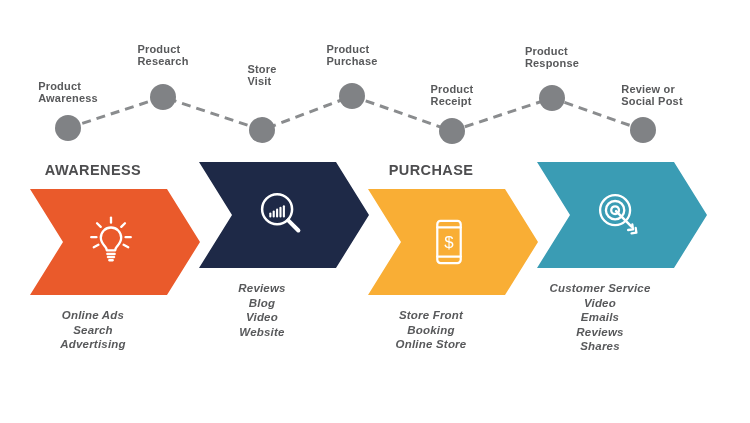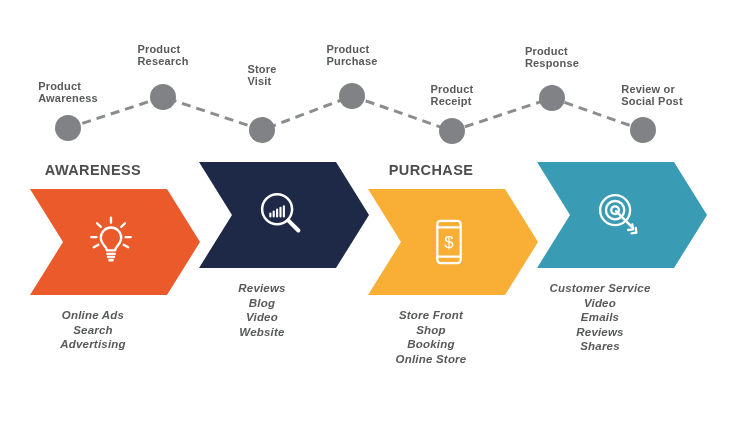--- a/index.html
+++ b/index.html
@@ -117,21 +117,20 @@
         <svg width="60" height="60" viewBox="0 0 64 64" fill="none" stroke="#ffffff" stroke-width="2.4" stroke-linecap="round" stroke-linejoin="round">
           <rect x="19.5" y="9.5" width="25" height="45" rx="3.5"></rect>
           <line x1="19.5" y1="16.5" x2="44.5" y2="16.5"></line>
           <line x1="19.5" y1="47.5" x2="44.5" y2="47.5"></line>
           <text x="32" y="38.5" text-anchor="middle" stroke="none" fill="#ffffff" font-family="Liberation Sans, sans-serif" font-size="18">$</text>
         </svg>
       </span>
     </div>
     <div class="channels">
       <div>Store Front</div>
-      <div>Shop</div>
       <div>Booking</div>
       <div>Online Store</div>
     </div>
   </div>
 
   <div class="stage" style="left:537px">
     <div class="arrow" style="background: rgb(58, 156, 180);">
       <span class="icon">
         <svg width="58" height="58" viewBox="0 0 60 60" fill="none" stroke="#ffffff" stroke-width="2.4" stroke-linecap="round" stroke-linejoin="round">
           <circle cx="27" cy="25" r="15.5"></circle>

